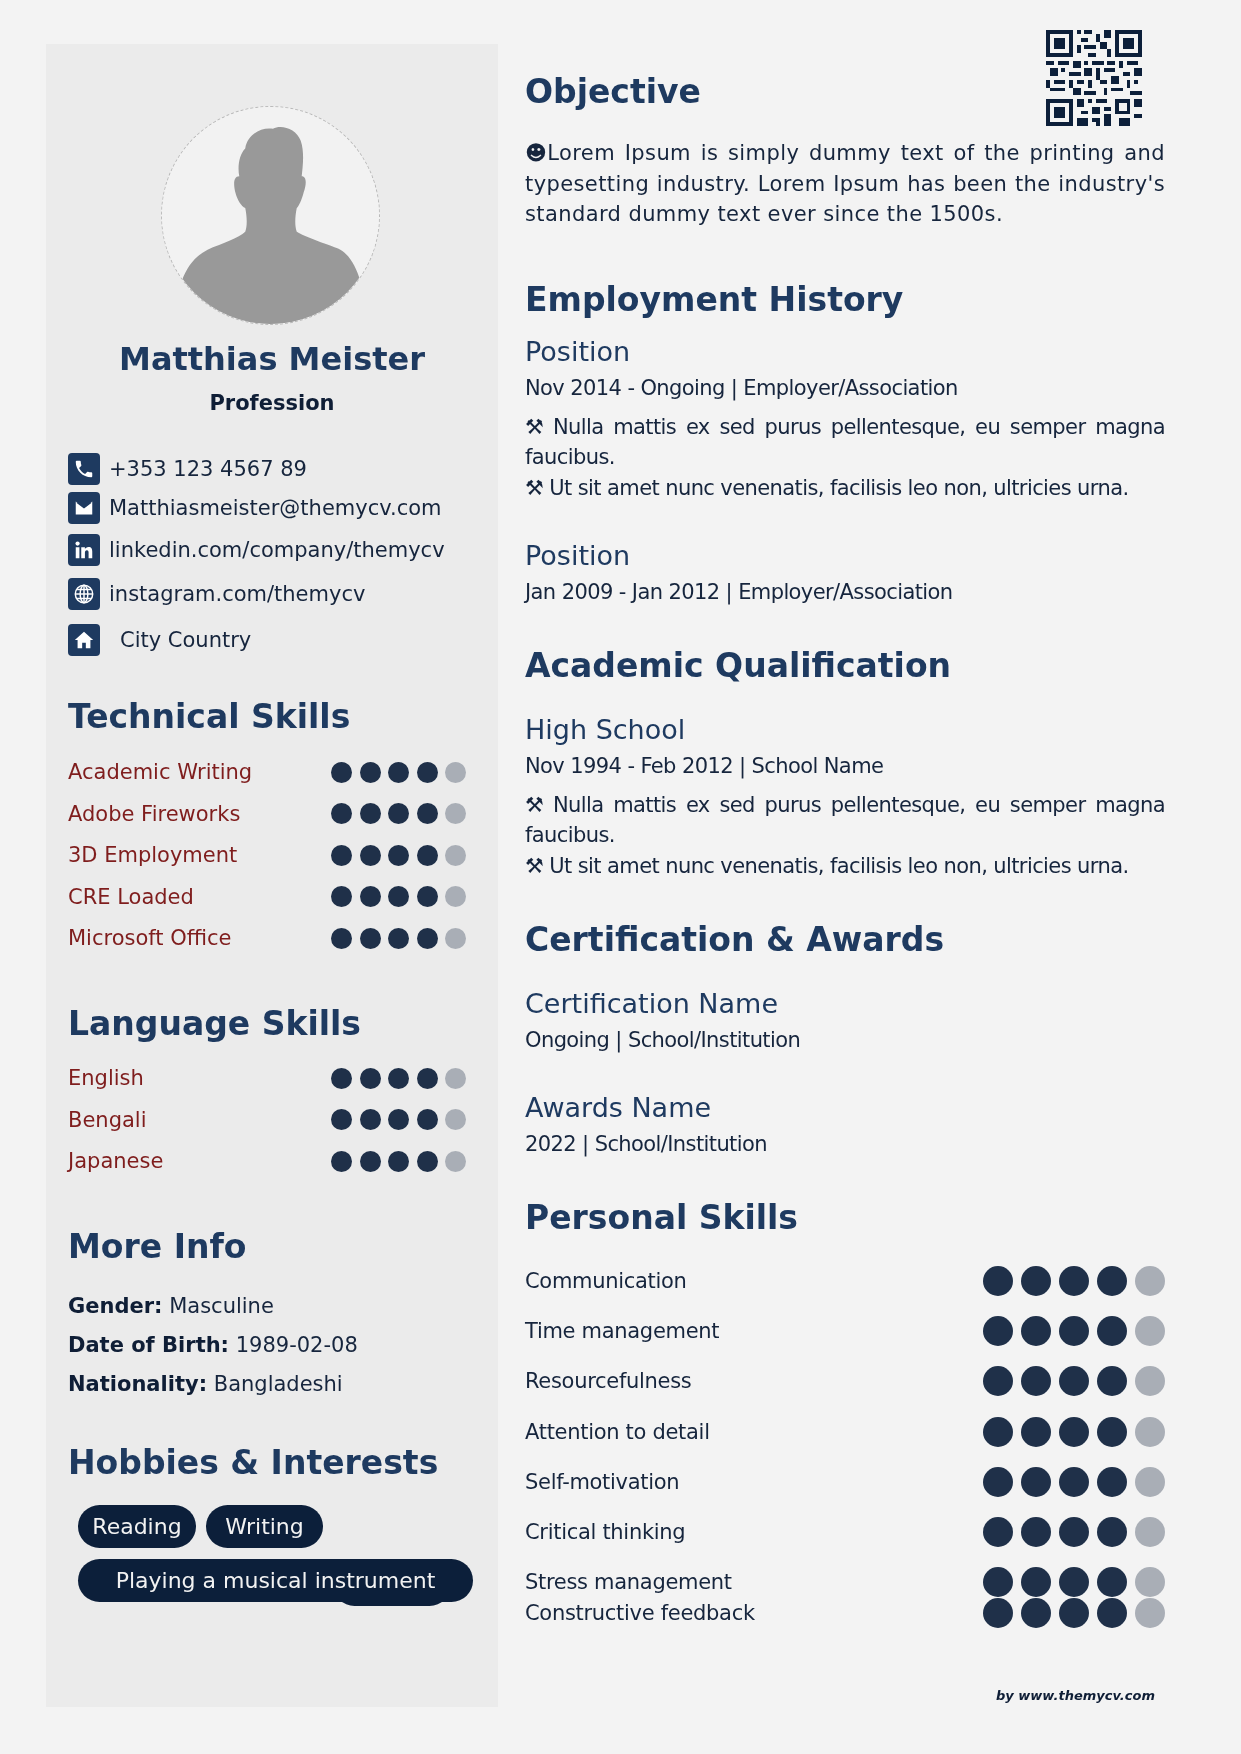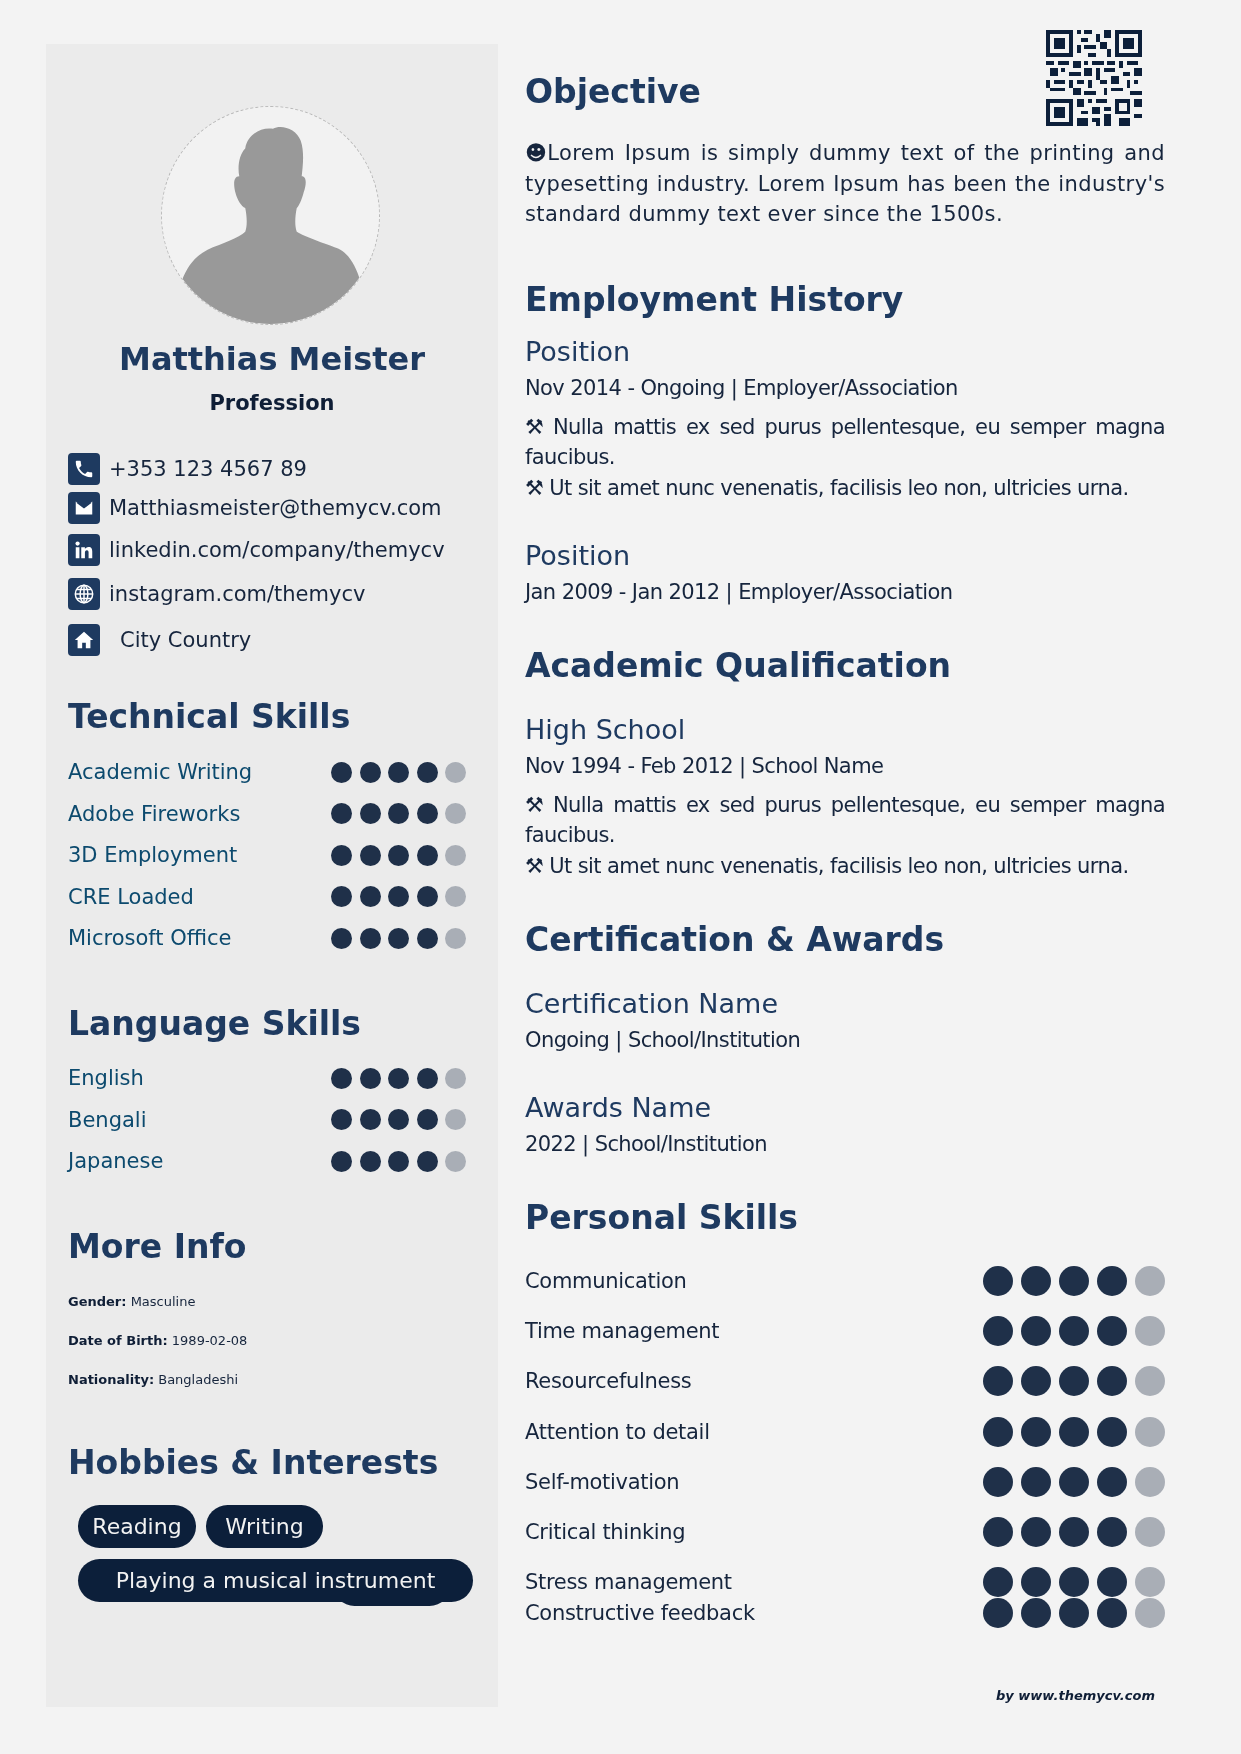--- a/index.html
+++ b/index.html
@@ -17,26 +17,26 @@
   .profession { position: absolute; left: 46px; width: 452px; top: 391px; text-align: center;
                 font-size: 21px; font-weight: bold; color: #0f1e36; }
 
   .contact { position: absolute; left: 68px; display: flex; align-items: center; font-size: 21px; color: #16253d; }
   .contact .ic { width: 32px; height: 32px; background: #1e3a60; border-radius: 4px; margin-right: 9px;
                  display: flex; align-items: center; justify-content: center; flex-shrink: 0; }
   .contact .ic svg { width: 22px; height: 22px; }
 
   .h-side { position: absolute; left: 68px; font-size: 33px; font-weight: bold; color: #1e3a60; }
   .skill-row { position: absolute; left: 68px; width: 398px; height: 28px; display: flex; align-items: center; justify-content: space-between; }
-  .skill-row .lbl { font-size: 21px; color: #0c4a6e; }
+  .skill-row .lbl { font-size: 21px; color: #7f1d1d; }
   .dots { display: flex; gap: 7.5px; }
   .dot { width: 21px; height: 21px; border-radius: 50%; background: #1f3049; }
   .dot.off { background: #a9aeb6; }
 
-  .info { position: absolute; left: 68px; font-size: 13px; color: #16253d; }
+  .info { position: absolute; left: 68px; font-size: 21px; color: #16253d; }
   .info b { color: #0f1e36; }
 
   .pill { position: absolute; height: 43px; border-radius: 22px; background: #0c1f3a; color: #f2f2f2;
           font-size: 22px; display: flex; align-items: center; justify-content: center; }
 
   .h-main { position: absolute; left: 525px; font-size: 33px; font-weight: bold; color: #1e3a60; }
   .sub { position: absolute; left: 525px; font-size: 27px; font-weight: normal; color: #1e3a60; }
   .txt { position: absolute; left: 525px; width: 640px; font-size: 21px; color: #16253d; line-height: 30px; }
   .objective { position: absolute; left: 525px; width: 640px; top: 138px; font-size: 21px; line-height: 30.5px;
                text-align: justify; color: #16253d; letter-spacing: 0.4px; }

